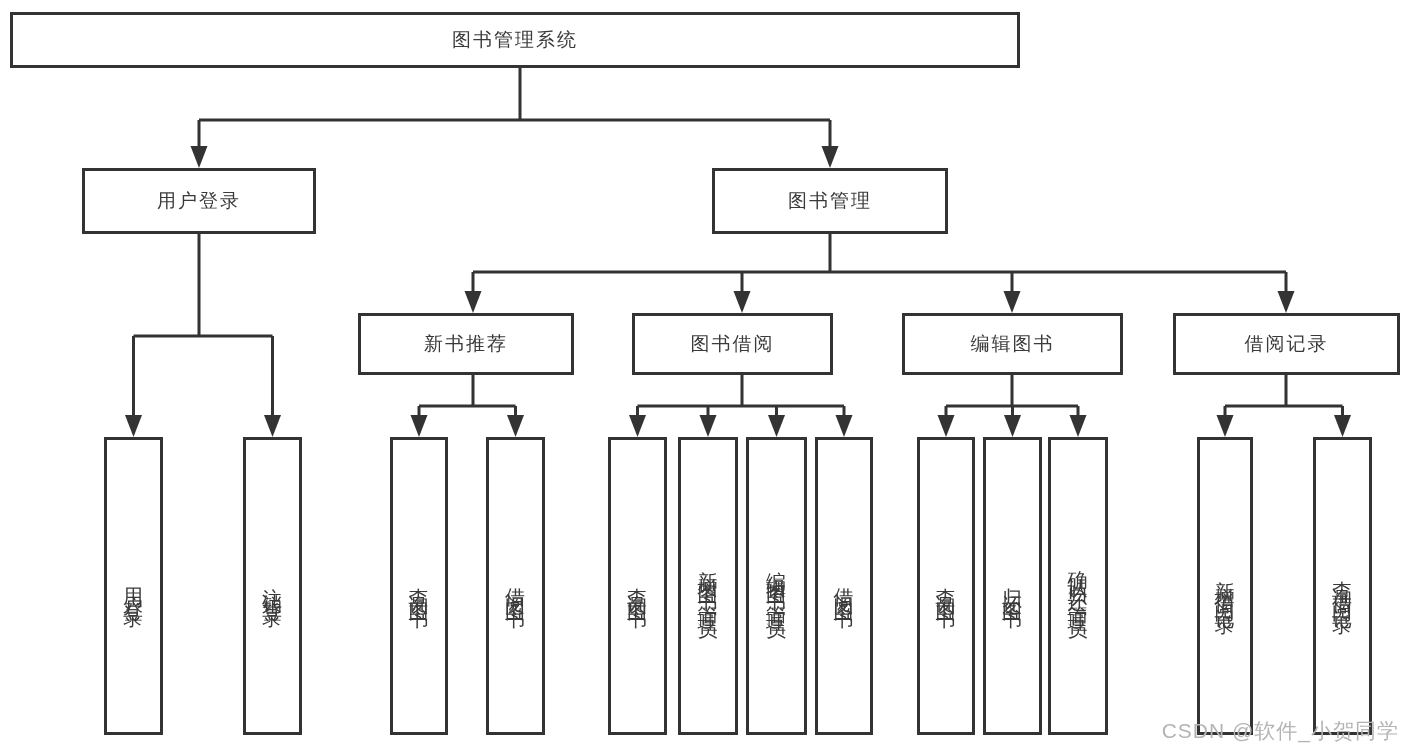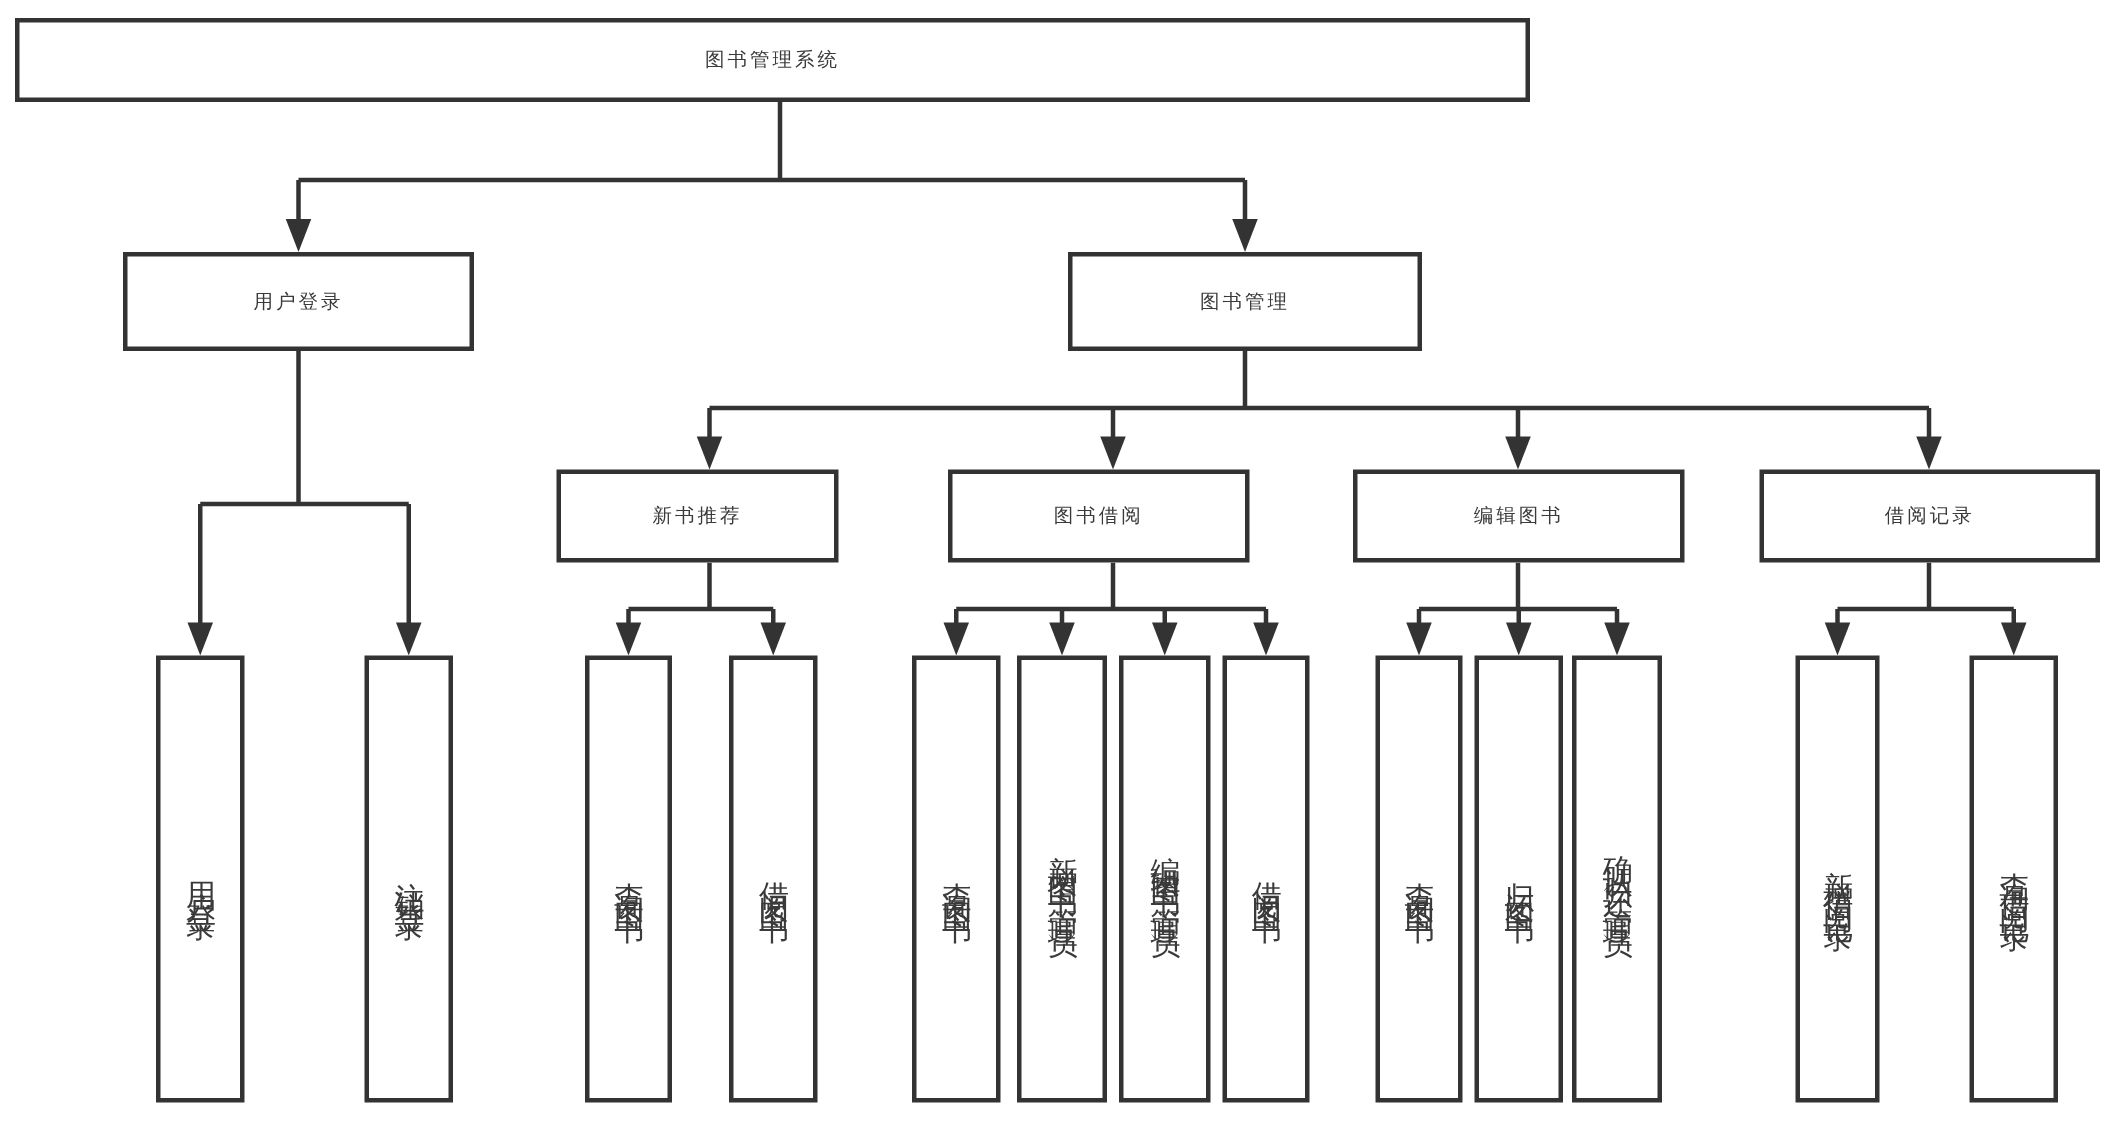--- a/index.html
+++ b/index.html
@@ -30,21 +30,21 @@
     background: var(--background);
     display: flex;
     align-items: center;
     justify-content: center;
   }
   .box .label {
     color: var(--text);
     white-space: nowrap;
   }
   .box.h .label {
-    font-size: 13px;
+    font-size: 19px;
     letter-spacing: 2px;
   }
   .box.v .label {
     writing-mode: vertical-rl;
     font-size: 20px;
     letter-spacing: 7px;
     line-height: 1;
     white-space: normal;
   }
   .watermark {
@@ -105,21 +105,21 @@
     <span class="label">图书管理系统</span>
   </div>
 
   <div class="box h" style="left:82px;top:168px;width:234px;height:66px">
     <span class="label">用户登录</span>
   </div>
   <div class="box h" style="left:712px;top:168px;width:236px;height:66px">
     <span class="label">图书管理</span>
   </div>
 
-  <div class="box h" style="left:371px;top:313px;width:188px;height:62px">
+  <div class="box h" style="left:358px;top:313px;width:216px;height:62px">
     <span class="label">新书推荐</span>
   </div>
   <div class="box h" style="left:632px;top:313px;width:201px;height:62px">
     <span class="label">图书借阅</span>
   </div>
   <div class="box h" style="left:902px;top:313px;width:221px;height:62px">
     <span class="label">编辑图书</span>
   </div>
   <div class="box h" style="left:1173px;top:313px;width:227px;height:62px">
     <span class="label">借阅记录</span>
@@ -162,13 +162,14 @@
     <span class="label">确认归还（管理员）</span>
   </div>
 
   <div class="box v" style="left:1197px;top:437px;width:56px;height:298px">
     <span class="label">新增借阅记录</span>
   </div>
   <div class="box v" style="left:1313px;top:437px;width:59px;height:298px">
     <span class="label">查询借阅记录</span>
   </div>
 
+  <div class="watermark">CSDN @软件_小贺同学</div>
 </div>
 
 </body></html>

